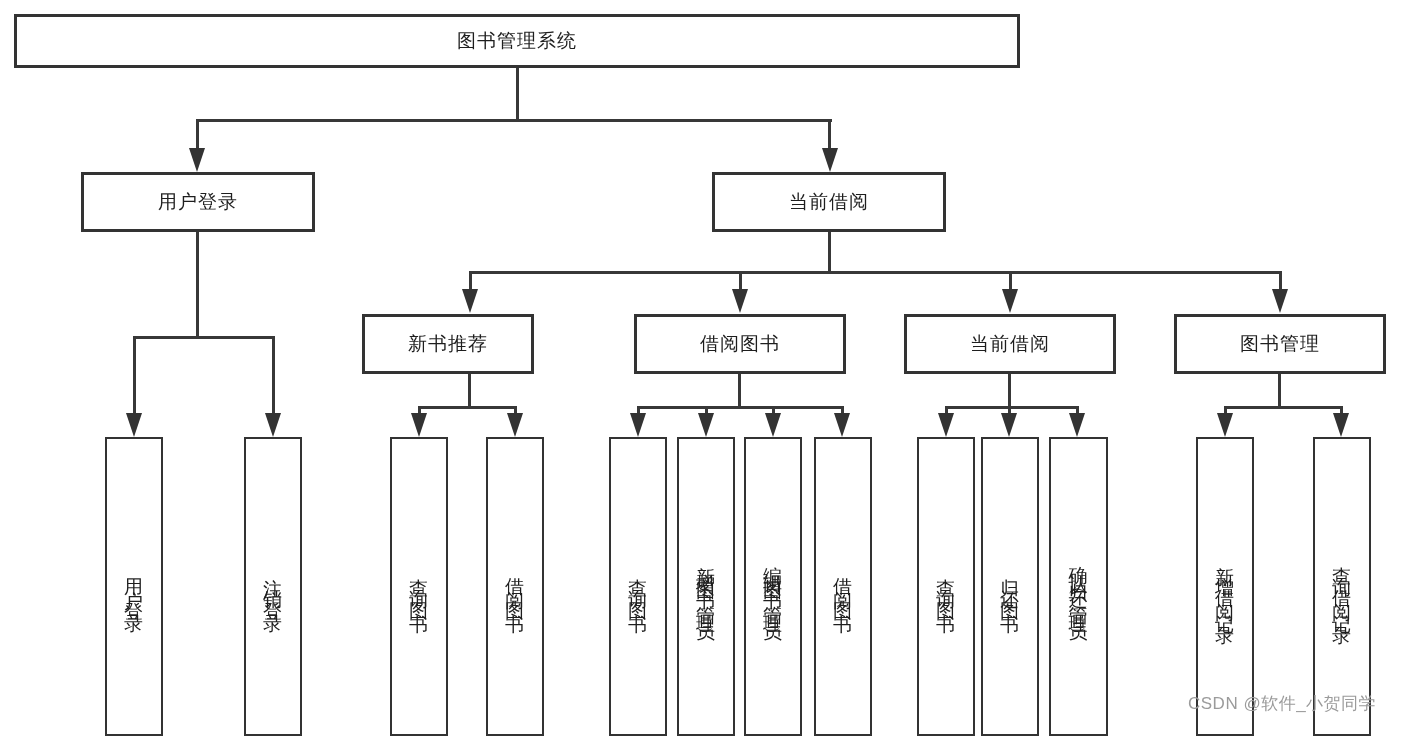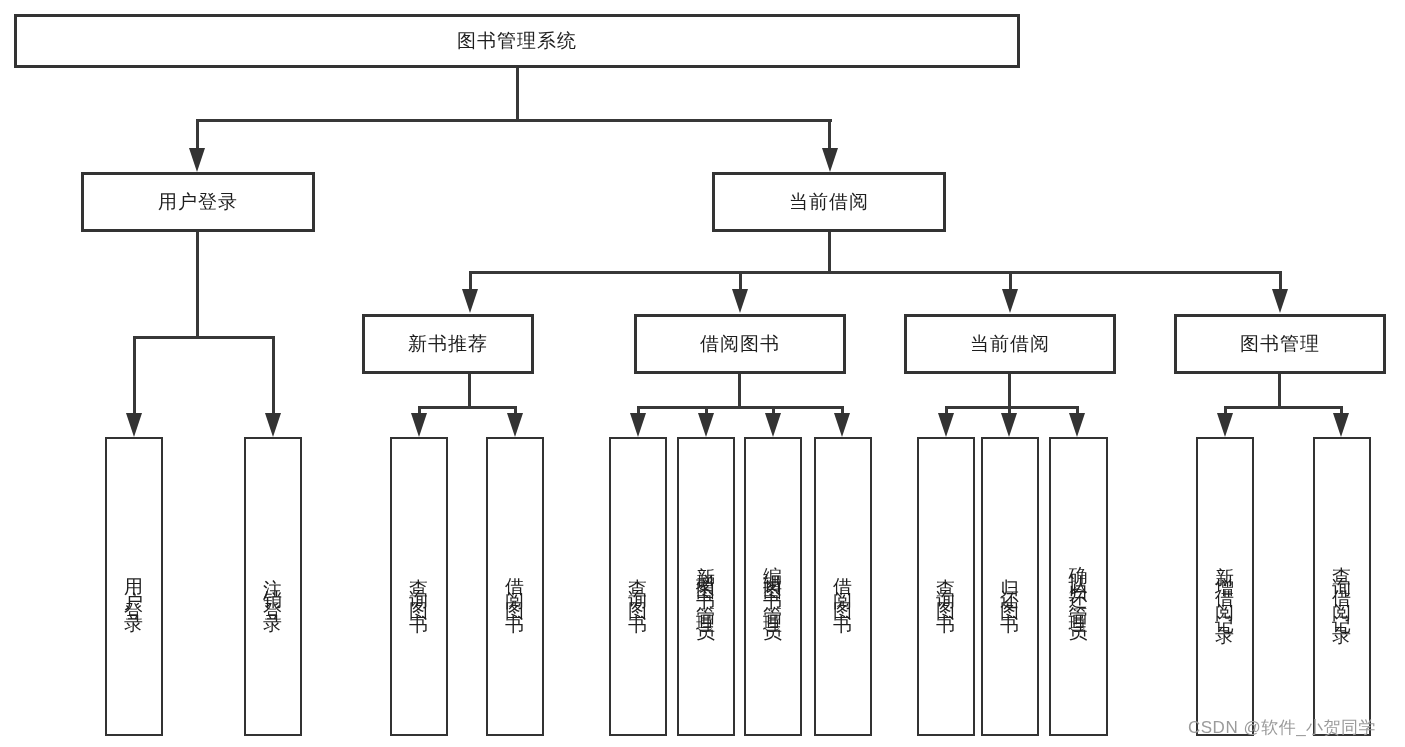--- a/index.html
+++ b/index.html
@@ -31,21 +31,21 @@
   }
   .vline,.hline{position:absolute;background:#383838;z-index:1;}
   .arrow{
     position:absolute;width:0;height:0;z-index:1;
     border-left:8px solid transparent;
     border-right:8px solid transparent;
     border-top:24px solid #333333;
   }
   .watermark{
     position:absolute;
-    left:1188px;top:716px;
+    left:1188px;top:692px;
     font-size:17px;color:#9b9b9b;
     letter-spacing:0.5px;
     z-index:5;
     white-space:nowrap;
   }
 </style>
 </head>
 <body>
 
 <div id="canvas">

